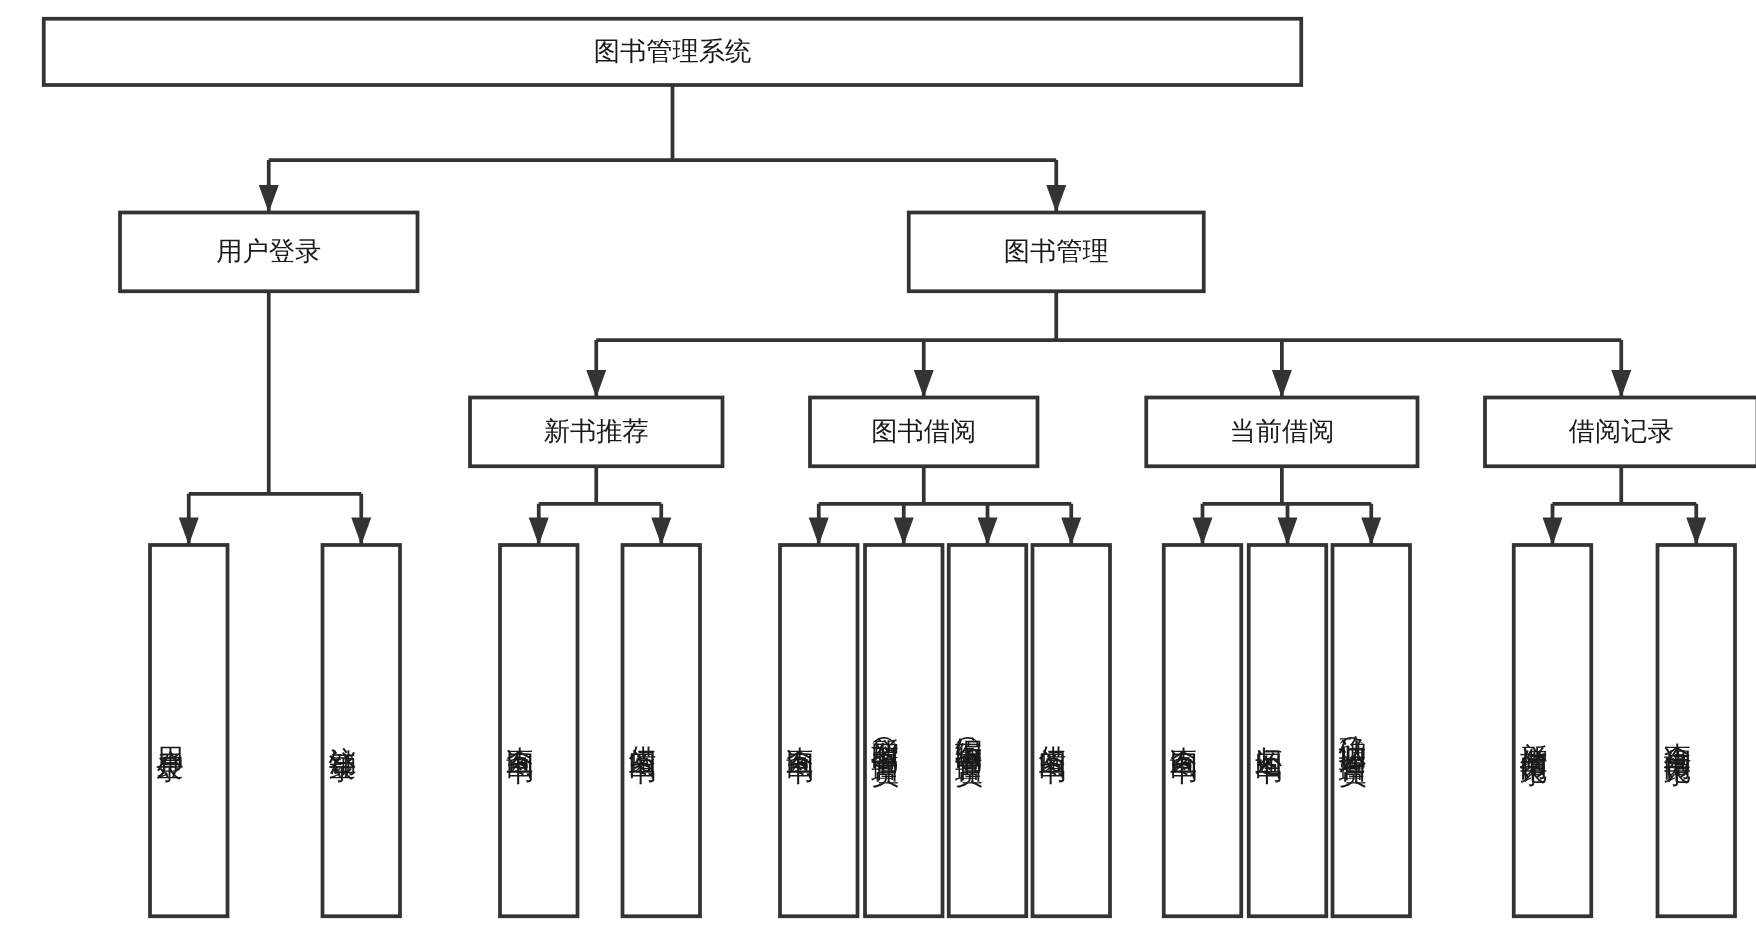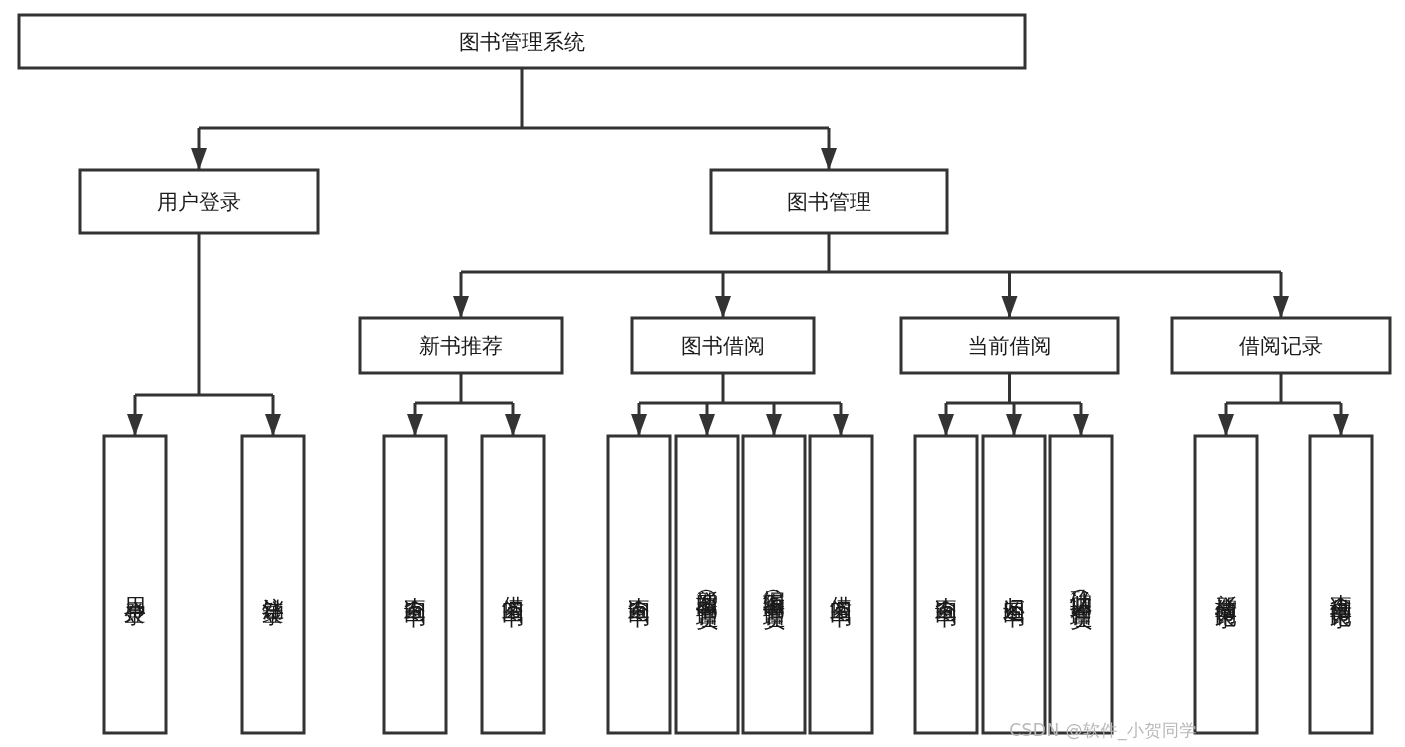--- a/index.html
+++ b/index.html
@@ -13,20 +13,21 @@
     font-family: "DejaVu Sans", "Liberation Sans", sans-serif;
     overflow: hidden;
     position: relative;
   }
   #diagram-root {
     position: absolute;
     left: 0;
     top: 0;
     width: 1207px;
     height: 747px;
+    padding-left: 16px;
   }
   svg.canvas {
     display: block;
     width: 1405px;
     height: 747px;
   }
   .node-box {
     fill: #ffffff;
     stroke: #333333;
     stroke-width: 3;
@@ -178,14 +179,13 @@
       <div class="leaf-label" style="left: 610px; top: 440px; width: 58px; height: 289px; display: flex; align-items: center; justify-content: center;">查询图书</div>
       <div class="leaf-label" style="left: 678px; top: 440px; width: 58px; height: 289px; display: flex; align-items: center; justify-content: center;">新增图书（管理员）</div>
       <div class="leaf-label" style="left: 745px; top: 440px; width: 58px; height: 289px; display: flex; align-items: center; justify-content: center;">编辑图书（管理员）</div>
       <div class="leaf-label" style="left: 812px; top: 440px; width: 58px; height: 289px; display: flex; align-items: center; justify-content: center;">借阅图书</div>
       <div class="leaf-label" style="left: 917px; top: 440px; width: 58px; height: 289px; display: flex; align-items: center; justify-content: center;">查询图书</div>
       <div class="leaf-label" style="left: 985px; top: 440px; width: 58px; height: 289px; display: flex; align-items: center; justify-content: center;">归还图书</div>
       <div class="leaf-label" style="left: 1052px; top: 440px; width: 58px; height: 289px; display: flex; align-items: center; justify-content: center;">确认归还（管理员）</div>
       <div class="leaf-label" style="left: 1197px; top: 440px; width: 58px; height: 289px; display: flex; align-items: center; justify-content: center;">新增借阅记录</div>
       <div class="leaf-label" style="left: 1312px; top: 440px; width: 58px; height: 289px; display: flex; align-items: center; justify-content: center;">查询借阅记录</div>
     </div>
-  <div class="watermark">CSDN @软件_小贺同学</div>
 </div>
 
 </body></html>

